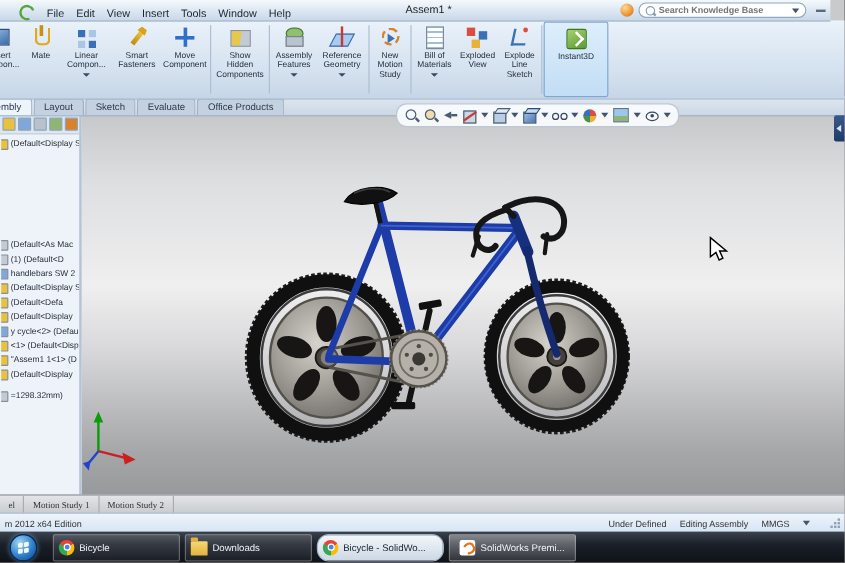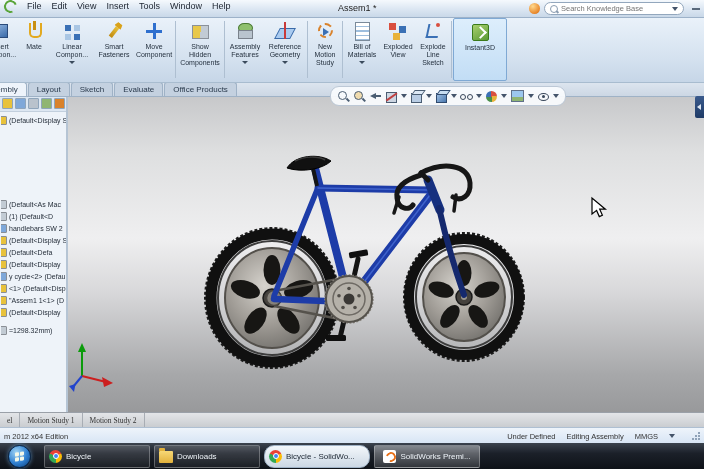--- a/index.html
+++ b/index.html
@@ -1,34 +1,34 @@
 <!DOCTYPE html>
 <html><head>
 <meta charset="utf-8">
 <style>
   html,body{margin:0;padding:0;background:#222;}
   #screen{position:relative;width:704px;height:469px;overflow:hidden;
     font-family:"Liberation Sans",sans-serif;background:#c9cacc;user-select:none;}
 
   
-  .titlebar{position:absolute;top:0;left:0;right:0;height:17px;
+  .titlebar{position:absolute;top:0;left:0;right:12px;height:17px;
     background:linear-gradient(#f5f9fd,#dbe6f2 55%,#c9d8e8);
-    border-bottom:1px solid #9db2c9;display:flex;align-items:flex-start;
-    padding:0 4px;font-size:9px;color:#1c2430;z-index:10;}
+    border-bottom:1px solid #9db2c9;display:flex;align-items:flex-end;
+    padding:0 16px;font-size:9px;color:#1c2430;z-index:10;}
   .swlogo{width:9px;height:9px;border:2.5px solid #5aa53a;border-right-color:transparent;
     border-radius:50%;transform:rotate(25deg);margin-right:5px;flex:none;}
   .menu-item{padding:1px 5px;border-radius:2px;}
   .win-title{position:absolute;left:338px;top:3px;font-size:9px;color:#222;}
   .searchwrap{position:absolute;right:4px;top:2px;display:flex;align-items:center;gap:4px;}
   .swsearch{width:11px;height:11px;border-radius:50%;flex:none;
     background:radial-gradient(circle at 35% 30%,#ffd98e,#e8872a 70%,#b45f10);}
   .searchbox{width:128px;height:11px;background:#fff;border:1px solid #93a7bd;border-radius:7px;
     display:flex;align-items:center;padding:0 5px;gap:3px;}
   .searchbox input{border:none;outline:none;flex:1;font-size:7.5px;color:#666;
-    background:transparent;font-family:inherit;padding:0;min-width:0;}
+    background:transparent;font-family:inherit;padding:0;min-width:0;font-weight:bold;}
   .sbmag{width:6px;height:6px;border:1.5px solid #8a9cb0;border-radius:50%;position:relative;flex:none;}
   .sbmag::after{content:"";position:absolute;left:5px;top:5px;width:3px;height:1.5px;
     background:#8a9cb0;transform:rotate(45deg);}
   .dd{width:0;height:0;border-left:3px solid transparent;border-right:3px solid transparent;
     border-top:4px solid #44546a;flex:none;}
   .windash{width:8px;height:2px;background:#5a6a7c;margin-left:4px;flex:none;}
 
   
   .ribbon{position:absolute;top:17px;left:0;right:0;height:63px;
     background:linear-gradient(#eaf2fa,#d4e1ef 65%,#c6d6e7);

